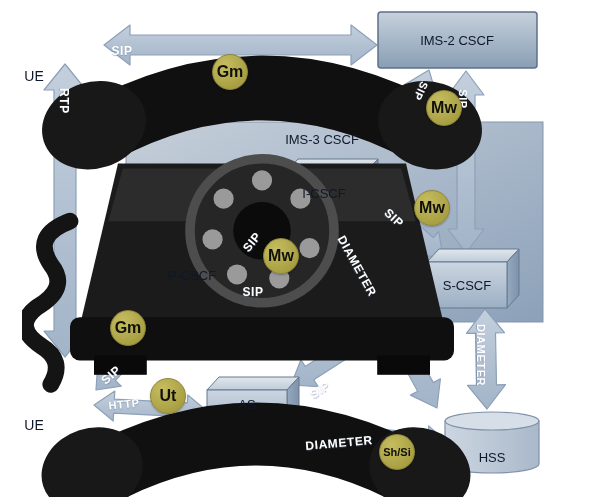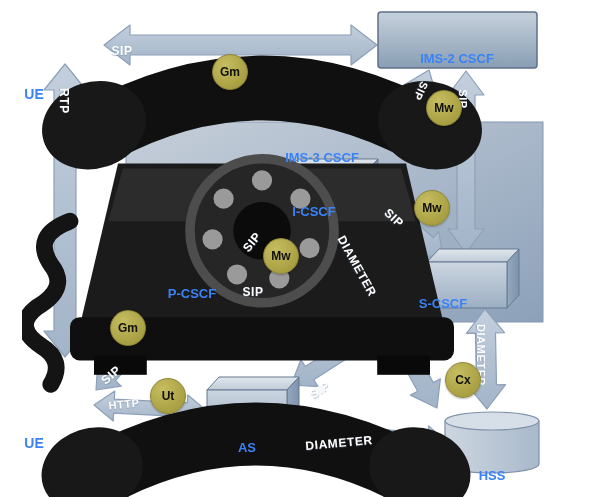--- a/index.html
+++ b/index.html
@@ -5,26 +5,26 @@
   html,body{margin:0;padding:0;background:#fff;}
   .canvas{
     position:relative;width:600px;height:497px;background:#ffffff;
     font-family:"Liberation Sans",sans-serif;overflow:hidden;
   }
   .canvas svg{position:absolute;left:0;top:0;}
   .lbl{position:absolute;white-space:nowrap;transform-origin:center;}
   .alabel{color:#ffffff;font-weight:bold;font-size:12px;letter-spacing:.6px;
           text-shadow:0 1px 1px rgba(90,110,140,.45);}
   .alabel.small{font-size:11px;}
-  .nlabel{color:#3b82f6;font-weight:bold;font-size:13px;margin-top:18px;}
+  .nlabel{color:#0f172a;font-weight:normal;font-size:13px;}
   .badge{
     position:absolute;width:34px;height:34px;border-radius:50%;
     display:flex;align-items:center;justify-content:center;
     background:radial-gradient(circle at 35% 30%, #c6bd60, #a79e41 75%);
-    border:1px solid #8e8539;color:#10100a;font-weight:bold;font-size:12px;
+    border:1px solid #8e8539;color:#10100a;font-weight:bold;font-size:16px;
     box-shadow:0 1px 2px rgba(0,0,0,.25);
   }
   .badge.small{font-size:11px;}
 </style>
 </head>
 <body>
 
 <div class="canvas">
 
   <svg width="600" height="497" viewBox="0 0 600 497">
@@ -130,24 +130,24 @@
     </g>
 
     <use href="#phone" transform="translate(22,8) scale(0.8)"></use>
     <use href="#phone" transform="translate(22,356) scale(0.78)"></use>
   </svg>
 
   <div class="lbl nlabel" style="left:34px;top:76px;transform:translate(-50%,-50%);font-size:14px;">UE</div>
   <div class="lbl nlabel" style="left:34px;top:425px;transform:translate(-50%,-50%);font-size:14px;">UE</div>
   <div class="lbl nlabel" style="left:457px;top:40px;transform:translate(-50%,-50%);">IMS-2 CSCF</div>
   <div class="lbl nlabel" style="left:322px;top:139px;transform:translate(-50%,-50%);">IMS-3 CSCF</div>
-  <div class="lbl nlabel" style="left:314px;top:193px;transform:translate(-50%,-50%);">I-CSCF</div>
+  <div class="lbl nlabel" style="left:324px;top:193px;transform:translate(-50%,-50%);">I-CSCF</div>
   <div class="lbl nlabel" style="left:192px;top:275px;transform:translate(-50%,-50%);">P-CSCF</div>
-  <div class="lbl nlabel" style="left:443px;top:285px;transform:translate(-50%,-50%);">S-CSCF</div>
-  <div class="lbl nlabel" style="left:247px;top:429px;transform:translate(-50%,-50%);">AS</div>
+  <div class="lbl nlabel" style="left:467px;top:285px;transform:translate(-50%,-50%);">S-CSCF</div>
+  <div class="lbl nlabel" style="left:247px;top:404px;transform:translate(-50%,-50%);">AS</div>
   <div class="lbl nlabel" style="left:492px;top:457px;transform:translate(-50%,-50%);">HSS</div>
 
   <div class="lbl alabel" style="left:122px;top:51px;transform:translate(-50%,-50%);">SIP</div>
   <div class="lbl alabel" style="left:64px;top:101px;transform:translate(-50%,-50%) rotate(90deg);">RTP</div>
   <div class="lbl alabel small" style="left:421px;top:91px;transform:translate(-50%,-50%) rotate(115deg);">SIP</div>
   <div class="lbl alabel small" style="left:463px;top:99px;transform:translate(-50%,-50%) rotate(90deg);">SIP</div>
   <div class="lbl alabel" style="left:252px;top:242px;transform:translate(-50%,-50%) rotate(-51deg);">SIP</div>
   <div class="lbl alabel" style="left:394px;top:218px;transform:translate(-50%,-50%) rotate(43deg);">SIP</div>
   <div class="lbl alabel" style="left:253px;top:292px;transform:translate(-50%,-50%);">SIP</div>
   <div class="lbl alabel" style="left:357px;top:266px;transform:translate(-50%,-50%) rotate(61deg);">DIAMETER</div>
@@ -156,15 +156,15 @@
   <div class="lbl alabel small" style="left:124px;top:404px;transform:translate(-50%,-50%) rotate(-6deg);">HTTP</div>
   <div class="lbl alabel" style="left:320px;top:390px;transform:translate(-50%,-50%) rotate(-33deg);">SIP</div>
   <div class="lbl alabel" style="left:339px;top:443px;transform:translate(-50%,-50%) rotate(-5deg);">DIAMETER</div>
 
   <div class="badge" style="left:212px;top:54px;">Gm</div>
   <div class="badge" style="left:426px;top:90px;">Mw</div>
   <div class="badge" style="left:414px;top:190px;">Mw</div>
   <div class="badge" style="left:263px;top:238px;">Mw</div>
   <div class="badge" style="left:110px;top:310px;">Gm</div>
   <div class="badge" style="left:150px;top:378px;">Ut</div>
-  <div class="badge" style="left:445px;top:362px;">Cx</div>
+  <div class="badge small" style="left:379px;top:434px;">Sh/Si</div>
 
 </div>
 
 </body></html>

